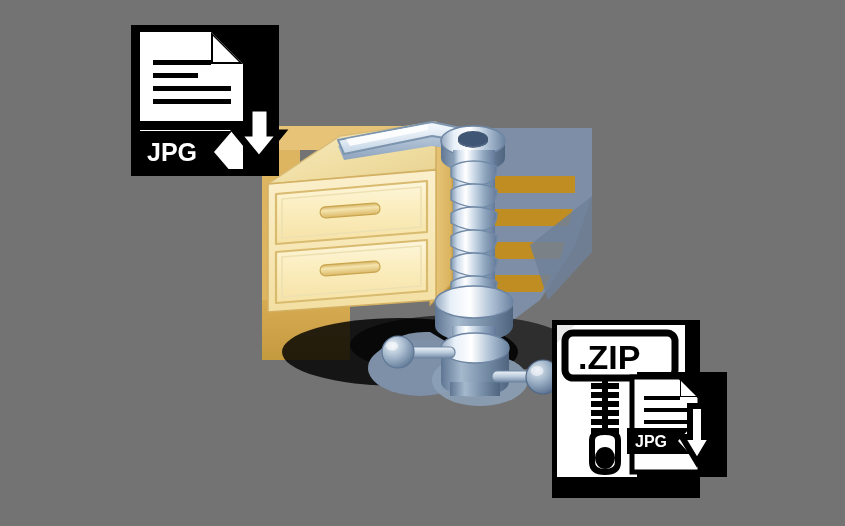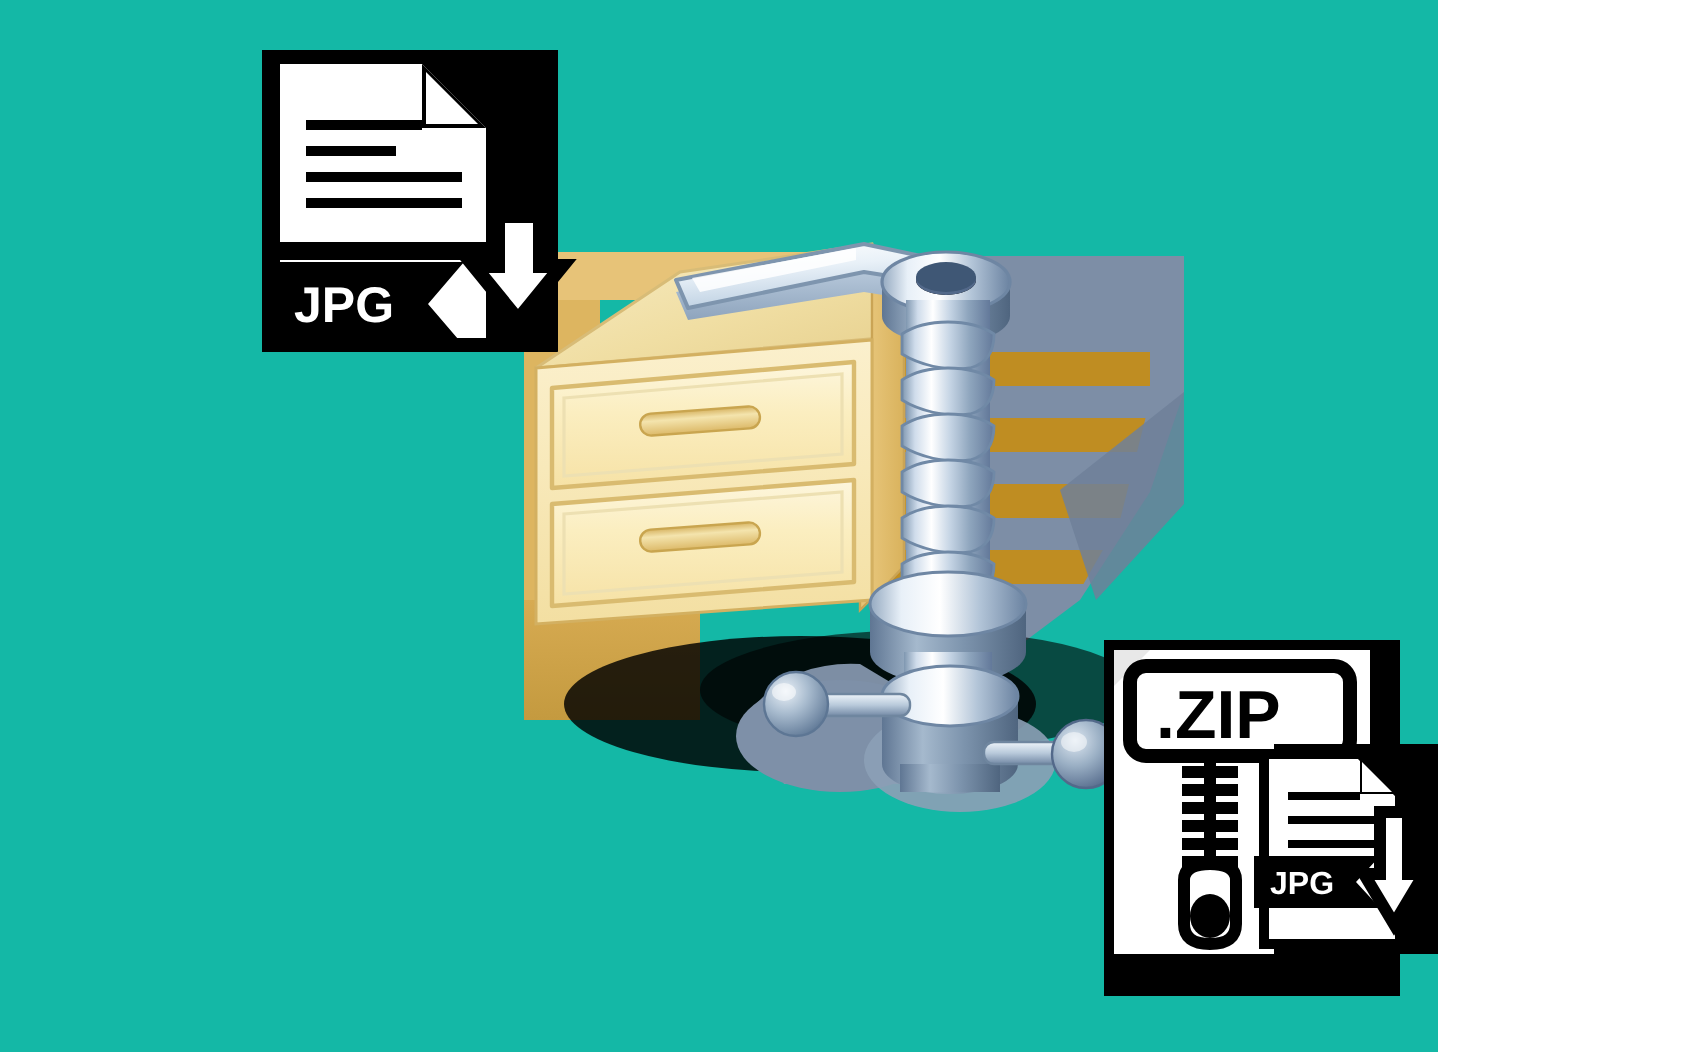--- a/index.html
+++ b/index.html
@@ -5,23 +5,23 @@
   html, body {
     margin: 0;
     padding: 0;
     background: #ffffff;
   }
   body {
     font-family: "Liberation Sans", sans-serif;
   }
   #stage {
     position: relative;
-    width: 719px;
+    width: 845px;
     height: 526px;
-    background: #14b8a6;
+    background: #737373;
     overflow: hidden;
   }
   .layer {
     position: absolute;
     top: 0;
     left: 0;
     width: 845px;
     height: 526px;
   }
   .hidden-text {

